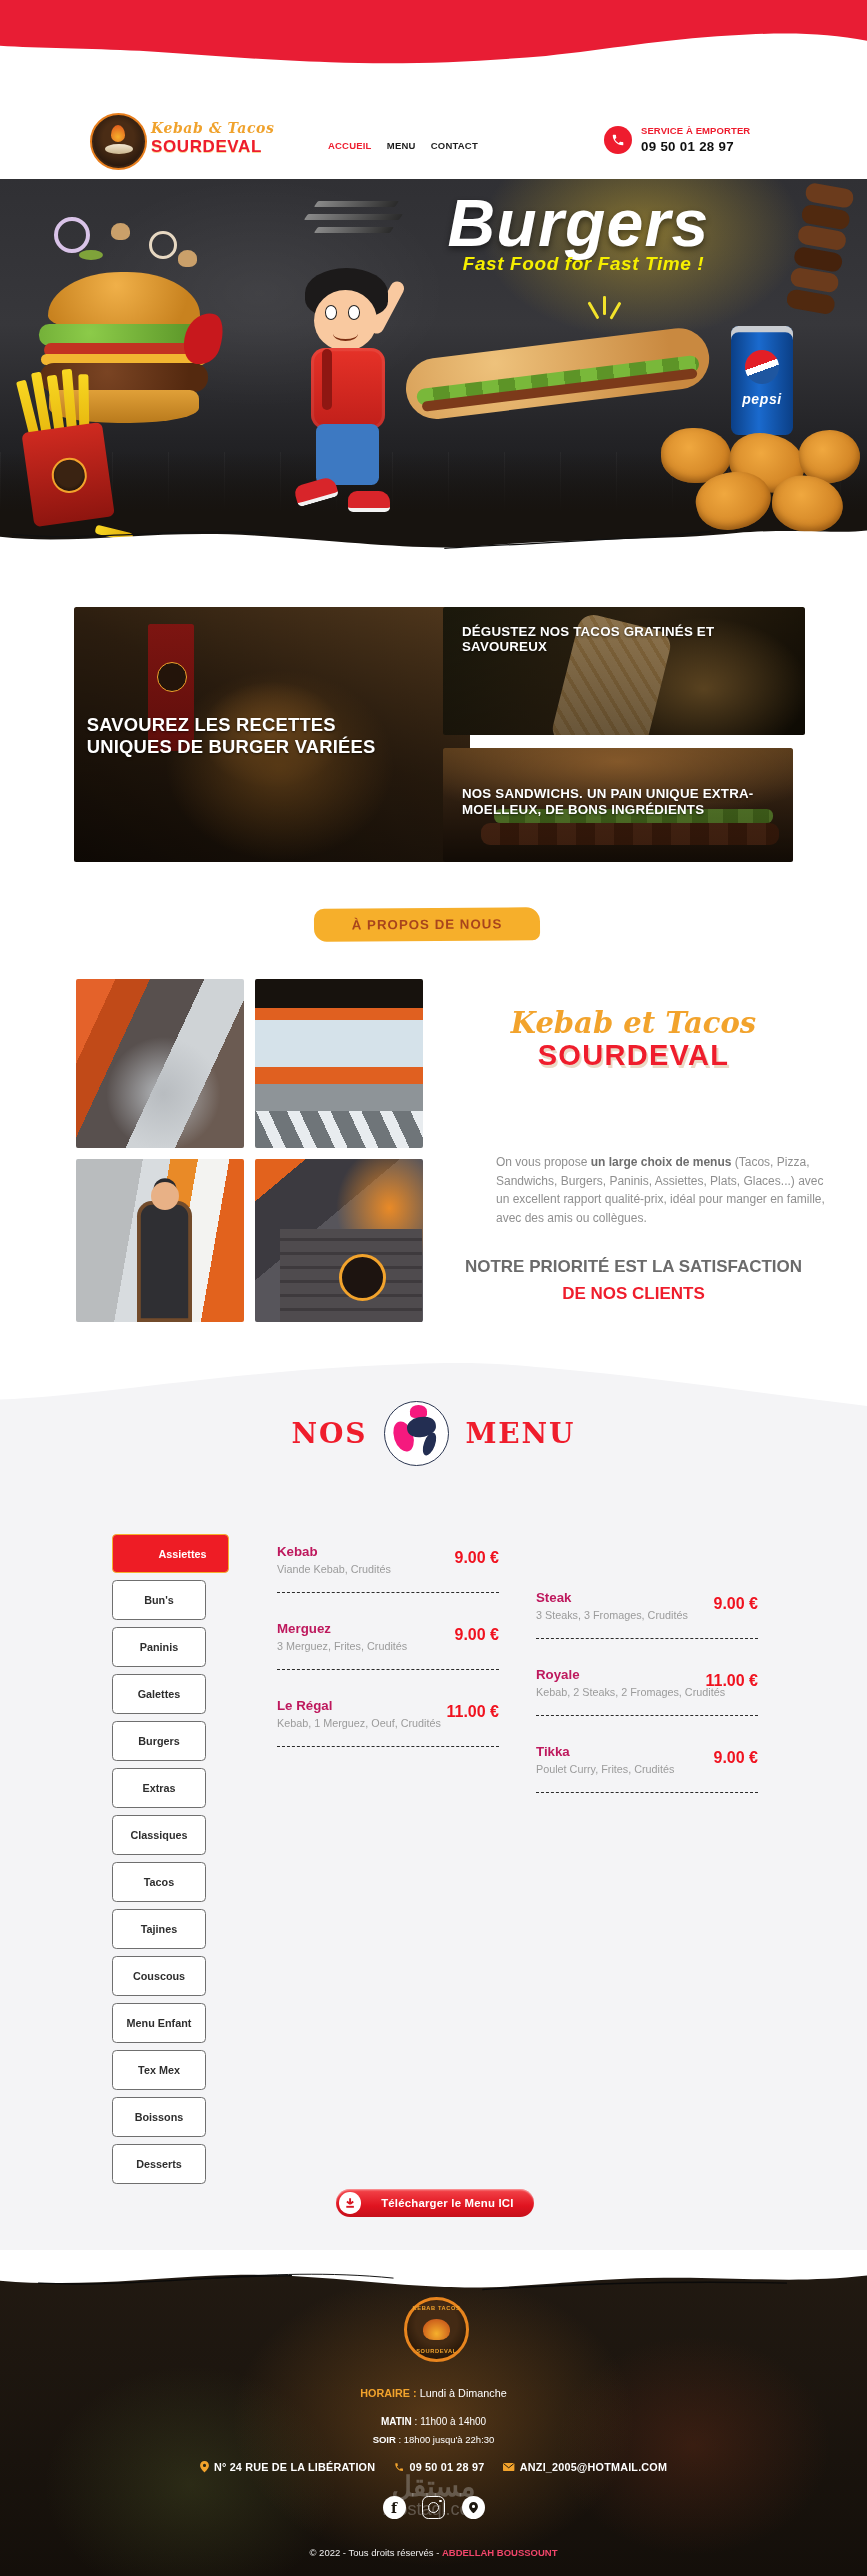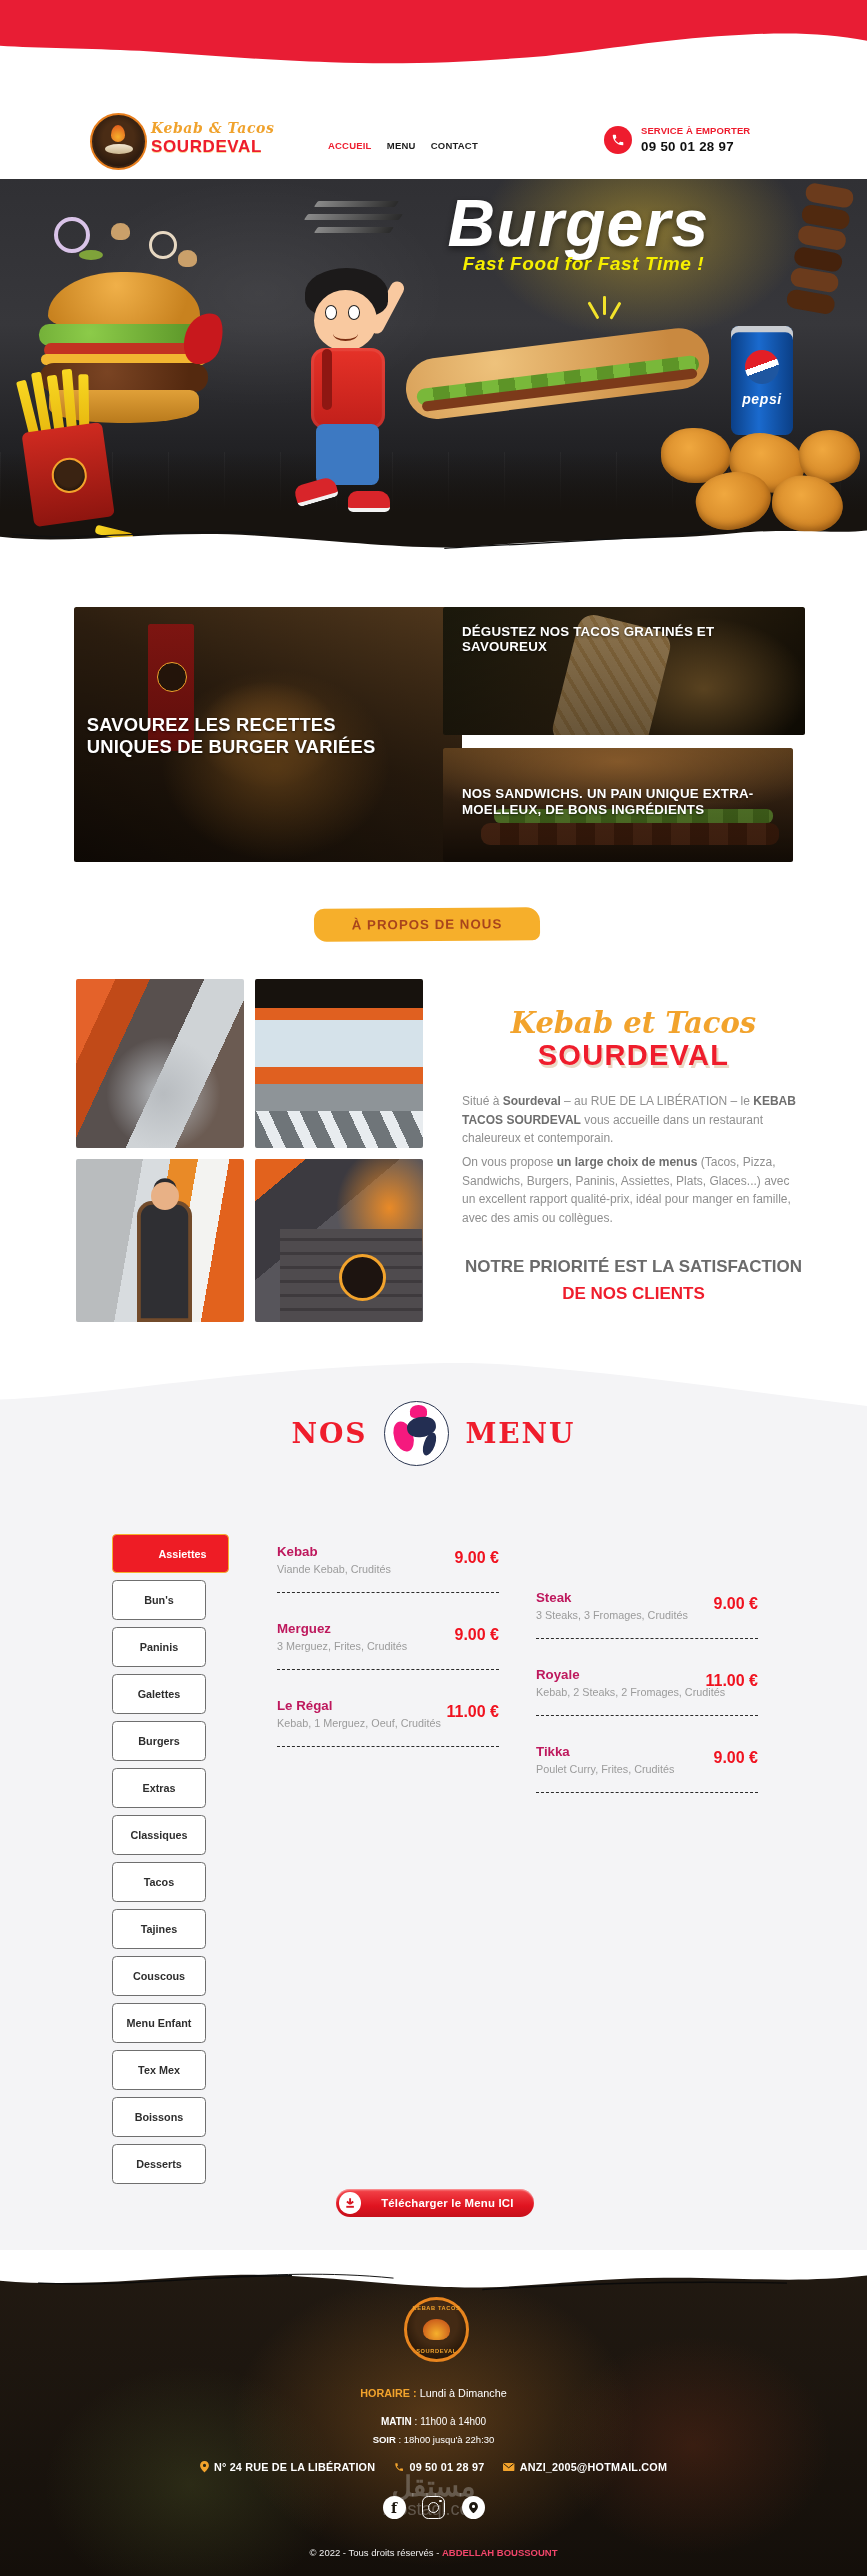--- a/index.html
+++ b/index.html
@@ -114,21 +114,21 @@
 
   
   .card{overflow:hidden;border-radius:2.5px;}
   .card .shade{position:absolute;inset:0;background:linear-gradient(180deg,rgba(0,0,0,.25),rgba(0,0,0,.45));}
   .card-title{position:absolute;color:#fff;font-weight:bold;letter-spacing:0.2px;line-height:1.2;
     text-transform:uppercase;text-shadow:0 1.3px 2.5px rgba(0,0,0,.6);}
   .card-burger{left:74px;top:607px;width:388px;height:255px;
     background:
       radial-gradient(152px 127px at 52% 62%,#8a5a22,transparent 75%),
       radial-gradient(102px 76px at 50% 50%,#b5762f,transparent 70%),
-      linear-gradient(205deg,#6b4a26 0%,#3a2714 45%,#191008 100%);}
+      linear-gradient(205deg,#6b4a26 0%,#3a2714 45%,#191008 100%); padding-left: 8px;}
   .card-burger .banner{position:absolute;left:74px;top:16.5px;width:46px;height:127px;border-radius:2.5px;
     background:linear-gradient(180deg,#7d1511,#5d0e0b);}
   .card-burger .banner .circle{position:absolute;left:9px;top:38px;width:28px;height:28px;border-radius:50%;
     border:1.9px solid #f2a32c;background:#23140a;}
   .card-tacos{left:443px;top:607px;width:350px;height:128px;
     background:
       radial-gradient(140px 95px at 72% 64%,#8f6a33,transparent 75%),
       linear-gradient(120deg,#23200f,#3c2c16 48%,#181206 100%); padding-left: 12px;}
   .card-tacos .wrap{position:absolute;left:121px;top:14px;width:95px;height:133px;border-radius:16.5px;transform:rotate(14deg);
     background:repeating-linear-gradient(45deg,#d6b077 0 9px,#c59a5a 9px 12.7px);opacity:.85;}
@@ -391,24 +391,21 @@
     <div class="figure"></div>
     <div class="head"></div>
   </div>
   <div class="abs photo ph-counter">
     <div class="brick"></div>
     <div class="ring"></div>
   </div>
 
   <div class="abs about-col about-script">Kebab et Tacos</div>
   <div class="abs about-col about-name">SOURDEVAL</div>
-  <div class="abs about-col about-p" style="top:1092px;">
-    <span>Situé à </span><b>Sourdeval</b><span> – au  RUE DE LA LIBÉRATION – le </span><b>KEBAB TACOS SOURDEVAL</b><span> vous accueille dans un restaurant chaleureux et contemporain.</span>
-  </div>
-  <div class="abs about-col about-p" style="top:1153px;">
+  <div class="abs about-col about-p" style="top:1153px;margin-left:34px;">
     <span>On vous propose </span><b>un large choix de menus</b><span> (Tacos, Pizza, Sandwichs, Burgers, Paninis, Assiettes, Plats, Glaces...) avec un excellent rapport qualité-prix, idéal pour manger en famille, avec des amis ou collègues.</span>
   </div>
   <div class="abs about-col priority1">NOTRE PRIORITÉ EST LA SATISFACTION</div>
   <div class="abs about-col priority2">DE NOS CLIENTS</div>
 
   <svg class="abs gray-wave" viewBox="0 0 1366 96" preserveAspectRatio="none">
     <path d="M0,78 C150,72 320,40 560,26 C700,19 760,18 860,28 C1040,44 1180,66 1366,88 L1366,96 L0,96 Z" fill="#f4f4f6"></path>
   </svg>
   <div class="abs menu-bg"></div>
 

